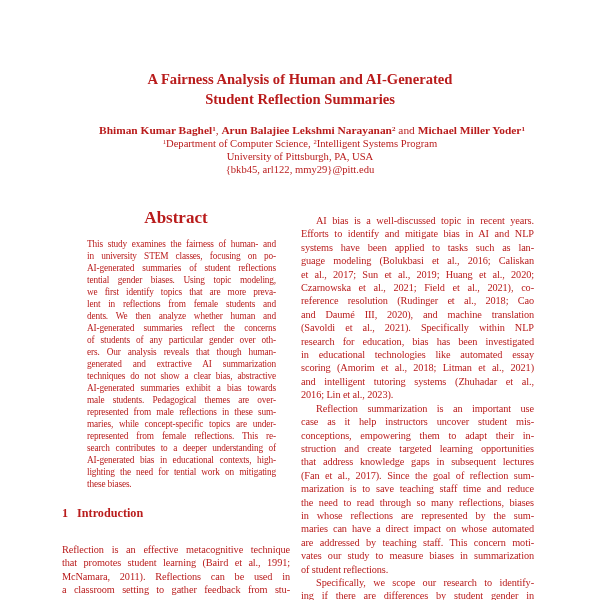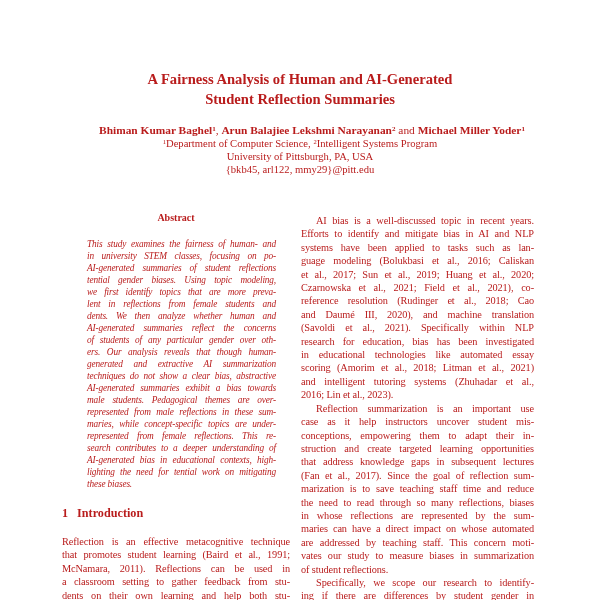--- a/index.html
+++ b/index.html
@@ -45,35 +45,35 @@
     left: 62px;
     top: 211px;
     width: 472px;
     display: flex;
     gap: 11px;
   }
   .col-left  { width: 228px; }
   .col-right { width: 233px; padding-top: 3px; }
   .abstract-heading {
     text-align: center;
-    font-size: 10px;
+    font-size: 17px;
     font-weight: bold;
     line-height: 14px;
     margin-bottom: 13px;
   }
   .abstract-body {
     margin-left: 25px;
     width: 189px;
     font-size: 9.3px;
     letter-spacing: -0.15px;
   }
-  .abstract-body .line { line-height: 12px; font-style: italic; }
+  .abstract-body .line { line-height: 12px; }
   .section-heading {
     margin-top: 16px;
-    margin-bottom: 14px;
+    margin-bottom: 22px;
     font-size: 12.2px;
     font-weight: bold;
     line-height: 15px;
   }
   .section-heading .num { margin-right: 9px; }
   .bodytext {
     font-size: 10.3px;
     letter-spacing: -0.1px;
   }
   .bodytext .line { line-height: 13.4px; }

